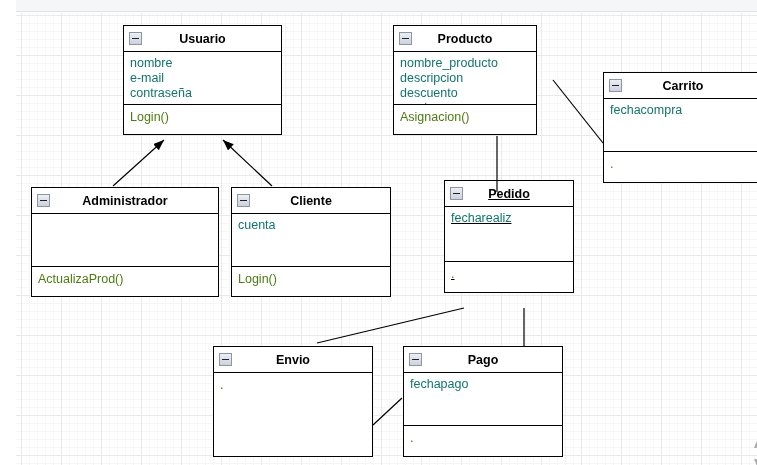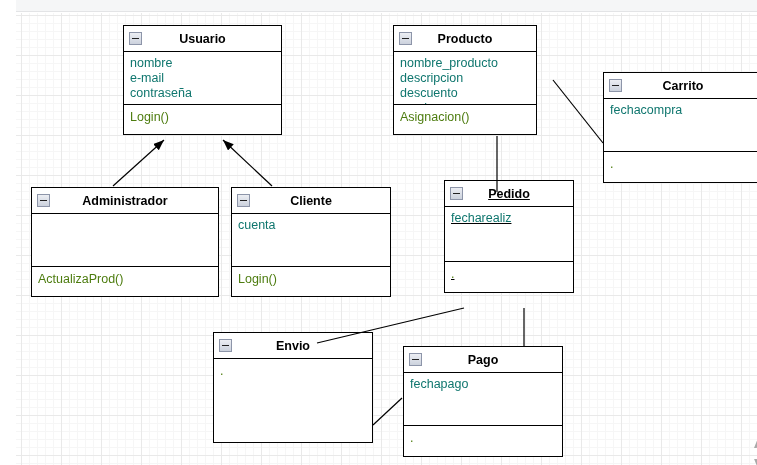--- a/index.html
+++ b/index.html
@@ -53,21 +53,21 @@
     padding:5px 4px 0 6px; white-space:pre-line; overflow:hidden;
   }
 
   
   #box-usuario       { left:107px; top:12px;  width:159px; height:110px; } 
   #box-producto      { left:377px; top:12px;  width:144px; height:110px; }
   #box-carrito       { left:587px; top:59px;  width:160px; height:111px; }
   #box-administrador { left:15px;  top:174px; width:188px; height:110px; }
   #box-cliente       { left:215px; top:174px; width:160px; height:110px;justify-content:center; }
   #box-pedido        { left:428px; top:167px; width:130px; height:113px;text-decoration:underline; }
-  #box-envio         { left:197px; top:319px; width:160px; height:111px; }
+  #box-envio         { left:197px; top:333px; width:160px; height:111px; }
   #box-pago          { left:387px; top:333px; width:160px; height:111px; }
   #box-pedido .uml-methods, #box-carrito .uml-methods,
   #box-envio .uml-methods, #box-pago .uml-methods { height:30px; }
   .uml-methods { height:29px; }
 
   svg.connectors { position:absolute; left:0; top:0; width:757px; height:465px; }
   svg.connectors line { stroke:#000; stroke-width:1.2; }
 
   .watermark {
     position:absolute; left:738px; top:424px; width:40px;

